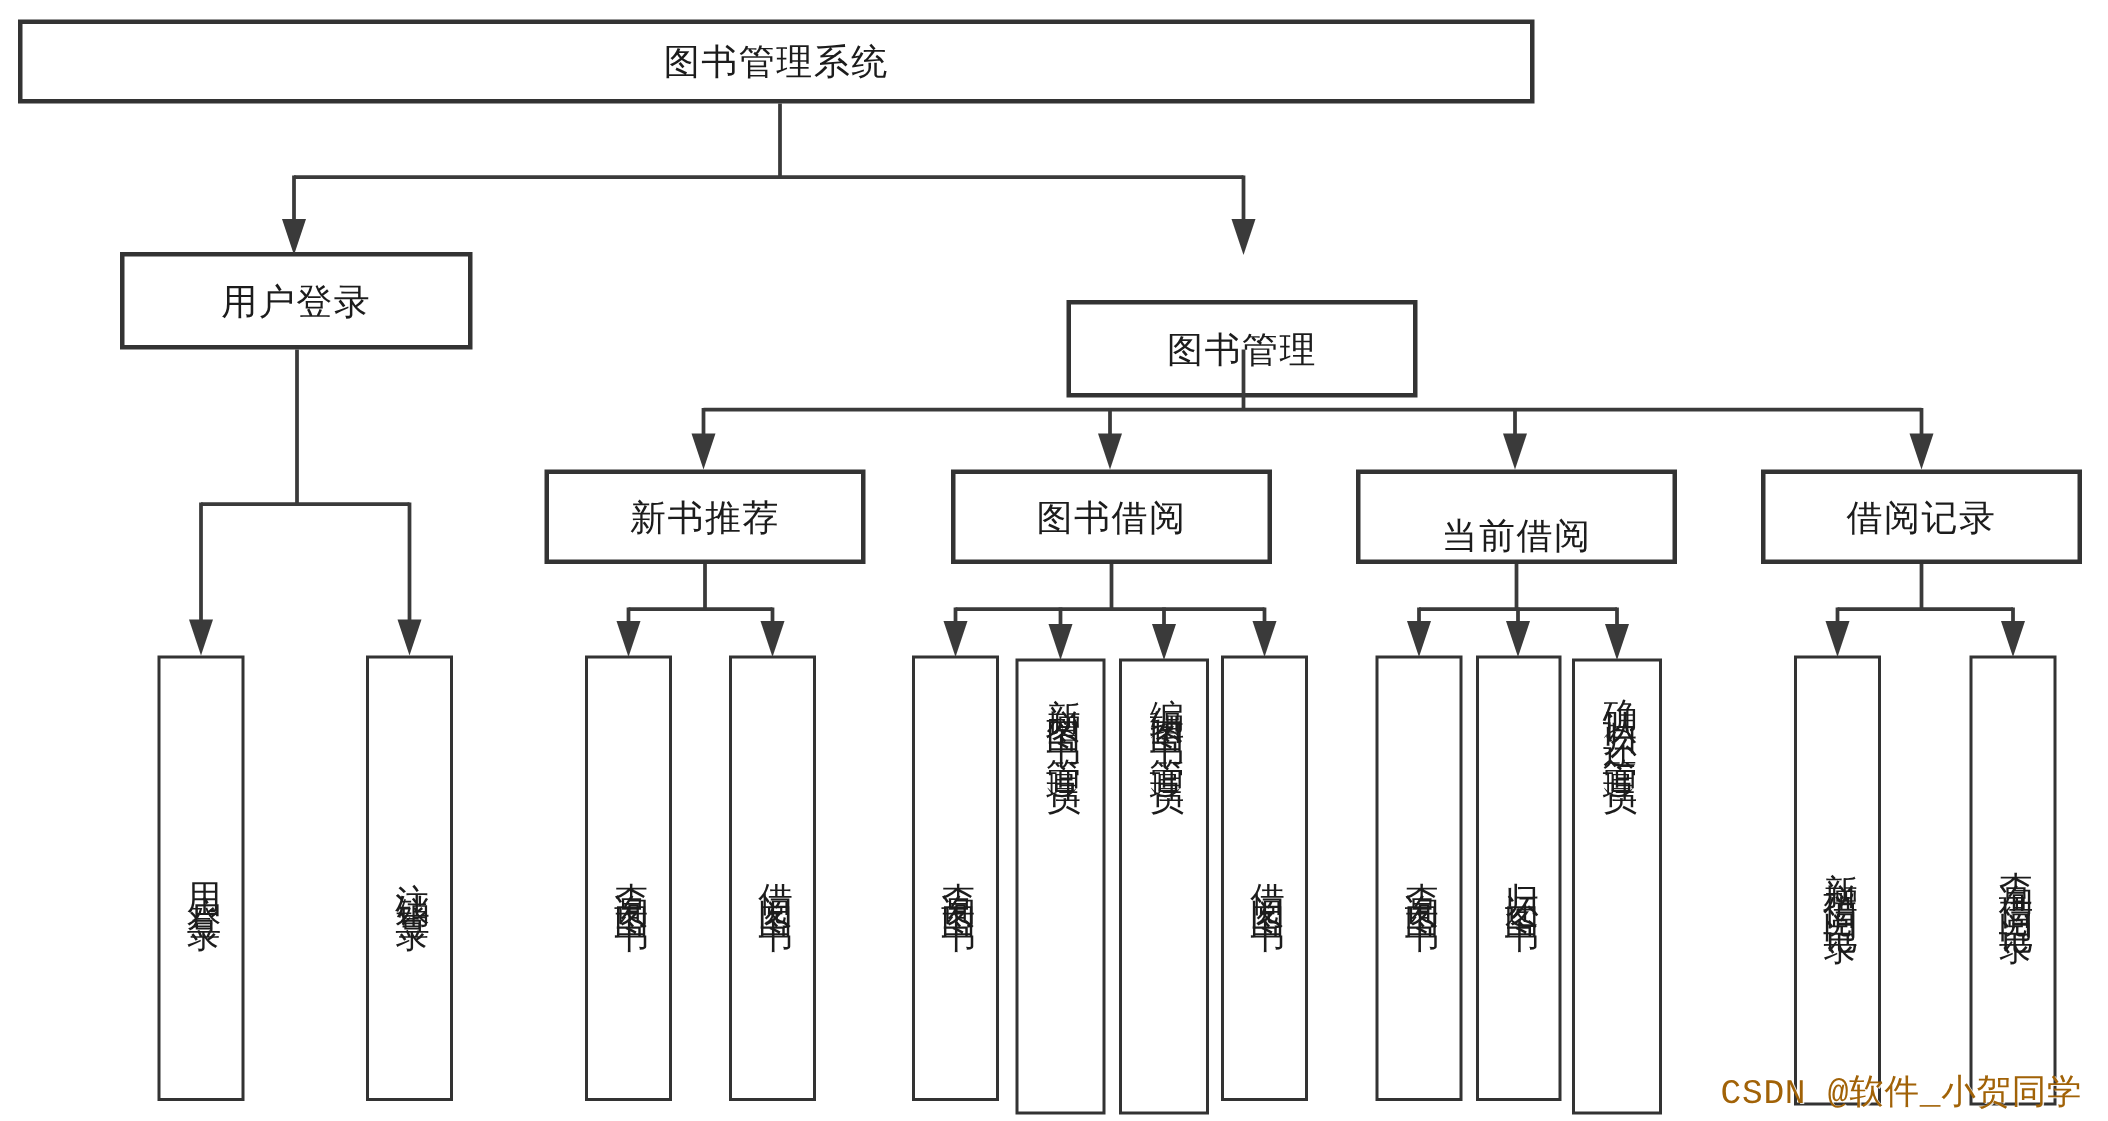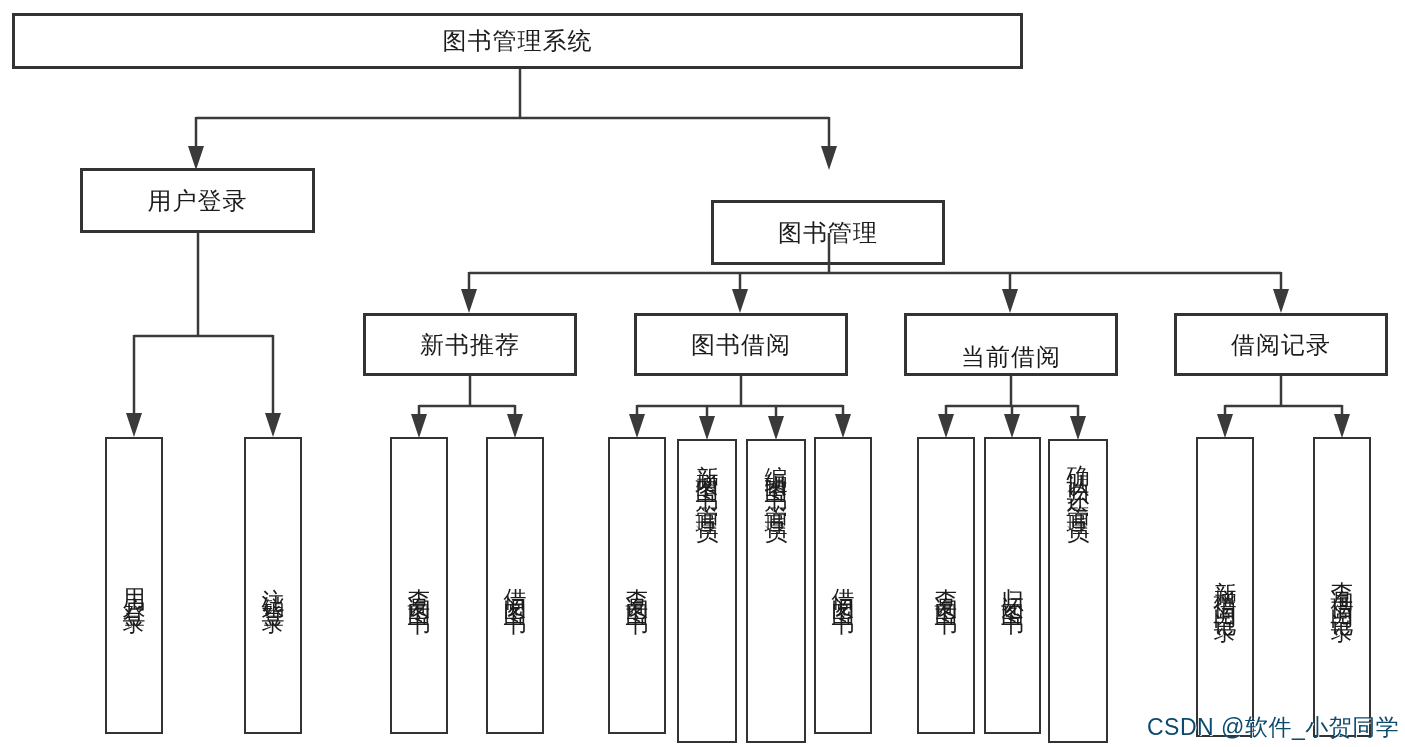--- a/index.html
+++ b/index.html
@@ -1,19 +1,19 @@
 <!DOCTYPE html>
 <html><head>
 <meta charset="utf-8">
 <title>图书管理系统</title>
 <style>
   html,body{margin:0;padding:0;background:#ffffff;}
   .stage{
     position:relative;width:1405px;height:747px;background:#ffffff;overflow:hidden;
-    font-family:Liberation Sans, sans-serif;
+    font-family:Liberation Mono, monospace;
   }
   .connector-layer{position:absolute;left:0;top:0;z-index:3;pointer-events:none;}
   .connector-layer line{stroke:#3a3a3a;stroke-width:2.5;}
   .connector-layer polygon{fill:#3a3a3a;stroke:none;}
   .box{
     position:absolute;box-sizing:border-box;background:#ffffff;
     border:3px solid #333333;display:flex;align-items:center;justify-content:center;
     z-index:2;color:#1c1c1c;
   }
   .hlabel{font-size:24px;letter-spacing:1px;white-space:nowrap;}
@@ -39,21 +39,21 @@
   #l-bor-add{left:677px;top:439px;width:60px;height:304px;}
   #l-bor-edit{left:746px;top:439px;width:60px;height:304px;}
   #l-bor-borrow{left:814px;top:437px;width:58px;height:297px;}
   #l-cur-query{left:917px;top:437px;width:58px;height:297px;}
   #l-cur-return{left:984px;top:437px;width:57px;height:297px;}
   #l-cur-confirm{left:1048px;top:439px;width:60px;height:304px;}
   #l-recd-add{left:1196px;top:437px;width:58px;height:300px;}
   #l-recd-query{left:1313px;top:437px;width:58px;height:300px;}
   .watermark{
     position:absolute;left:1147px;top:712px;z-index:6;
-    font-size:23px;color:#0c4a6e;letter-spacing:0.5px;white-space:nowrap;
+    font-size:23px;color:#a16207;letter-spacing:0.5px;white-space:nowrap;
     text-shadow:1px 1px 0 rgba(255,255,255,0.85);
   }
 </style>
 </head>
 <body>
 
 <div class="stage">
 
   <div class="box" id="b-root">
     <span class="hlabel">图书管理系统</span>

